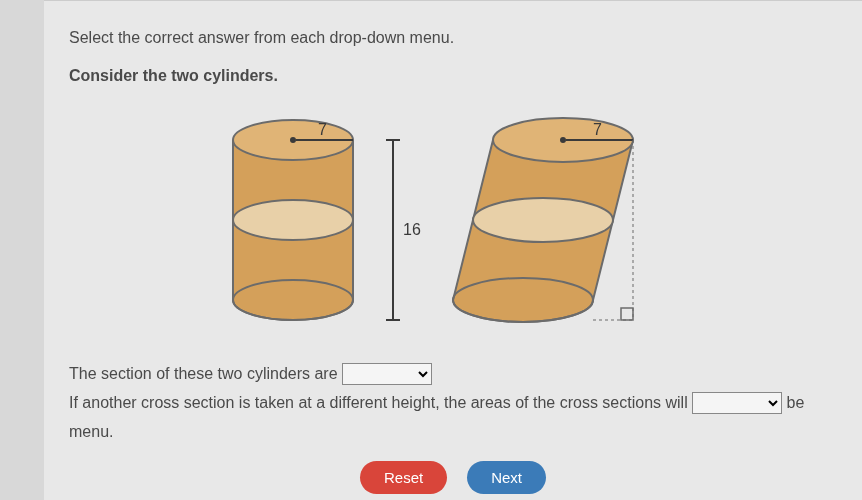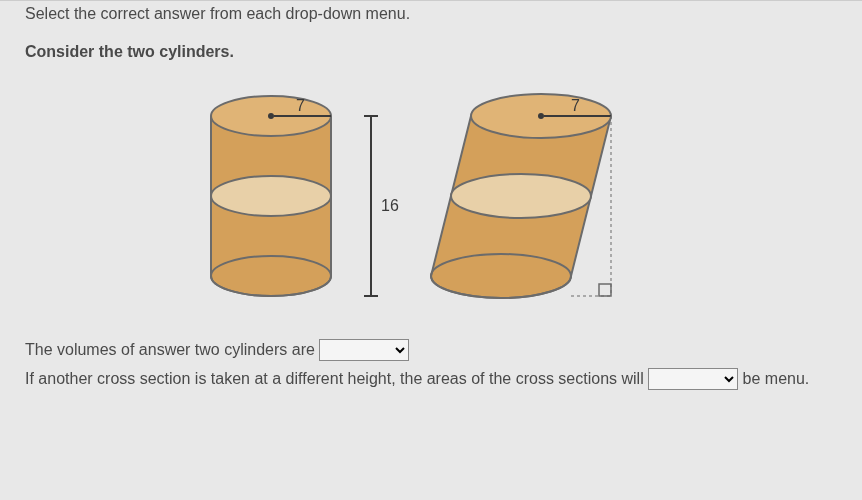--- a/index.html
+++ b/index.html
@@ -6,23 +6,24 @@
     body {
       font-family: Arial, sans-serif;
       background: #d8d8d8;
       width: 862px;
       height: 500px;
       overflow: hidden;
       position: relative;
     }
     .content {
       background: #e8e8e8;
-      padding: 4px 25px;
+      padding: 28px 25px;
       height: 100%;
       border-top: 1px solid #ccc;
+      margin-left: 44px;
     }
     .instruction {
       color: #4a4a4a;
       font-size: 16px;
       margin-bottom: 20px;
     }
     .subtext {
       color: #4a4a4a;
       font-size: 16px;
       margin-bottom: 15px;
@@ -101,23 +102,27 @@
         <line x1="373" y1="40" x2="440" y2="40" stroke="#3a3a3a" stroke-width="2"></line>
         <text x="400" y="35" font-size="16" fill="#3a3a3a">7</text>
         <line x1="440" y1="40" x2="440" y2="220" stroke="#6b6b6b" stroke-width="1" stroke-dasharray="3,3"></line>
         <line x1="400" y1="220" x2="440" y2="220" stroke="#6b6b6b" stroke-width="1" stroke-dasharray="3,3"></line>
         <rect x="428" y="208" width="12" height="12" fill="none" stroke="#6b6b6b" stroke-width="1.5"></rect>
       </g>
     </svg>
   </div>
 
   <div class="answer-line">
-    <span>The volumes of answer two cylinders are </span>
+    <span>The section of these two cylinders are </span>
     <select><option></option></select>
   </div>
   <div class="answer-line">
     <span>If another cross section is taken at a different height, the areas of the cross sections will </span>
     <select><option></option></select>
     <span> be menu.</span>
   </div>
 
+  <div class="buttons">
+    <button class="btn btn-reset">Reset</button>
+    <button class="btn btn-next">Next</button>
+  </div>
 
 </div>
 
 </body></html>

